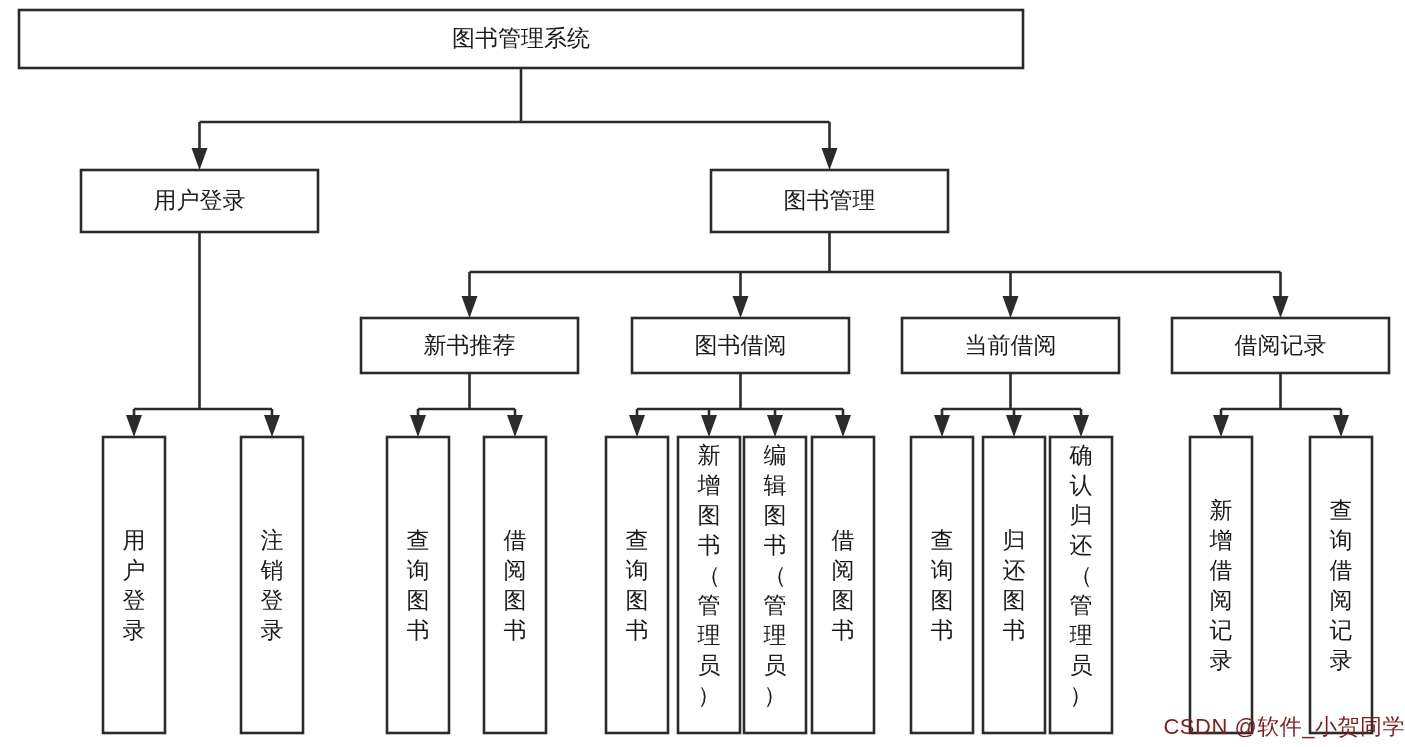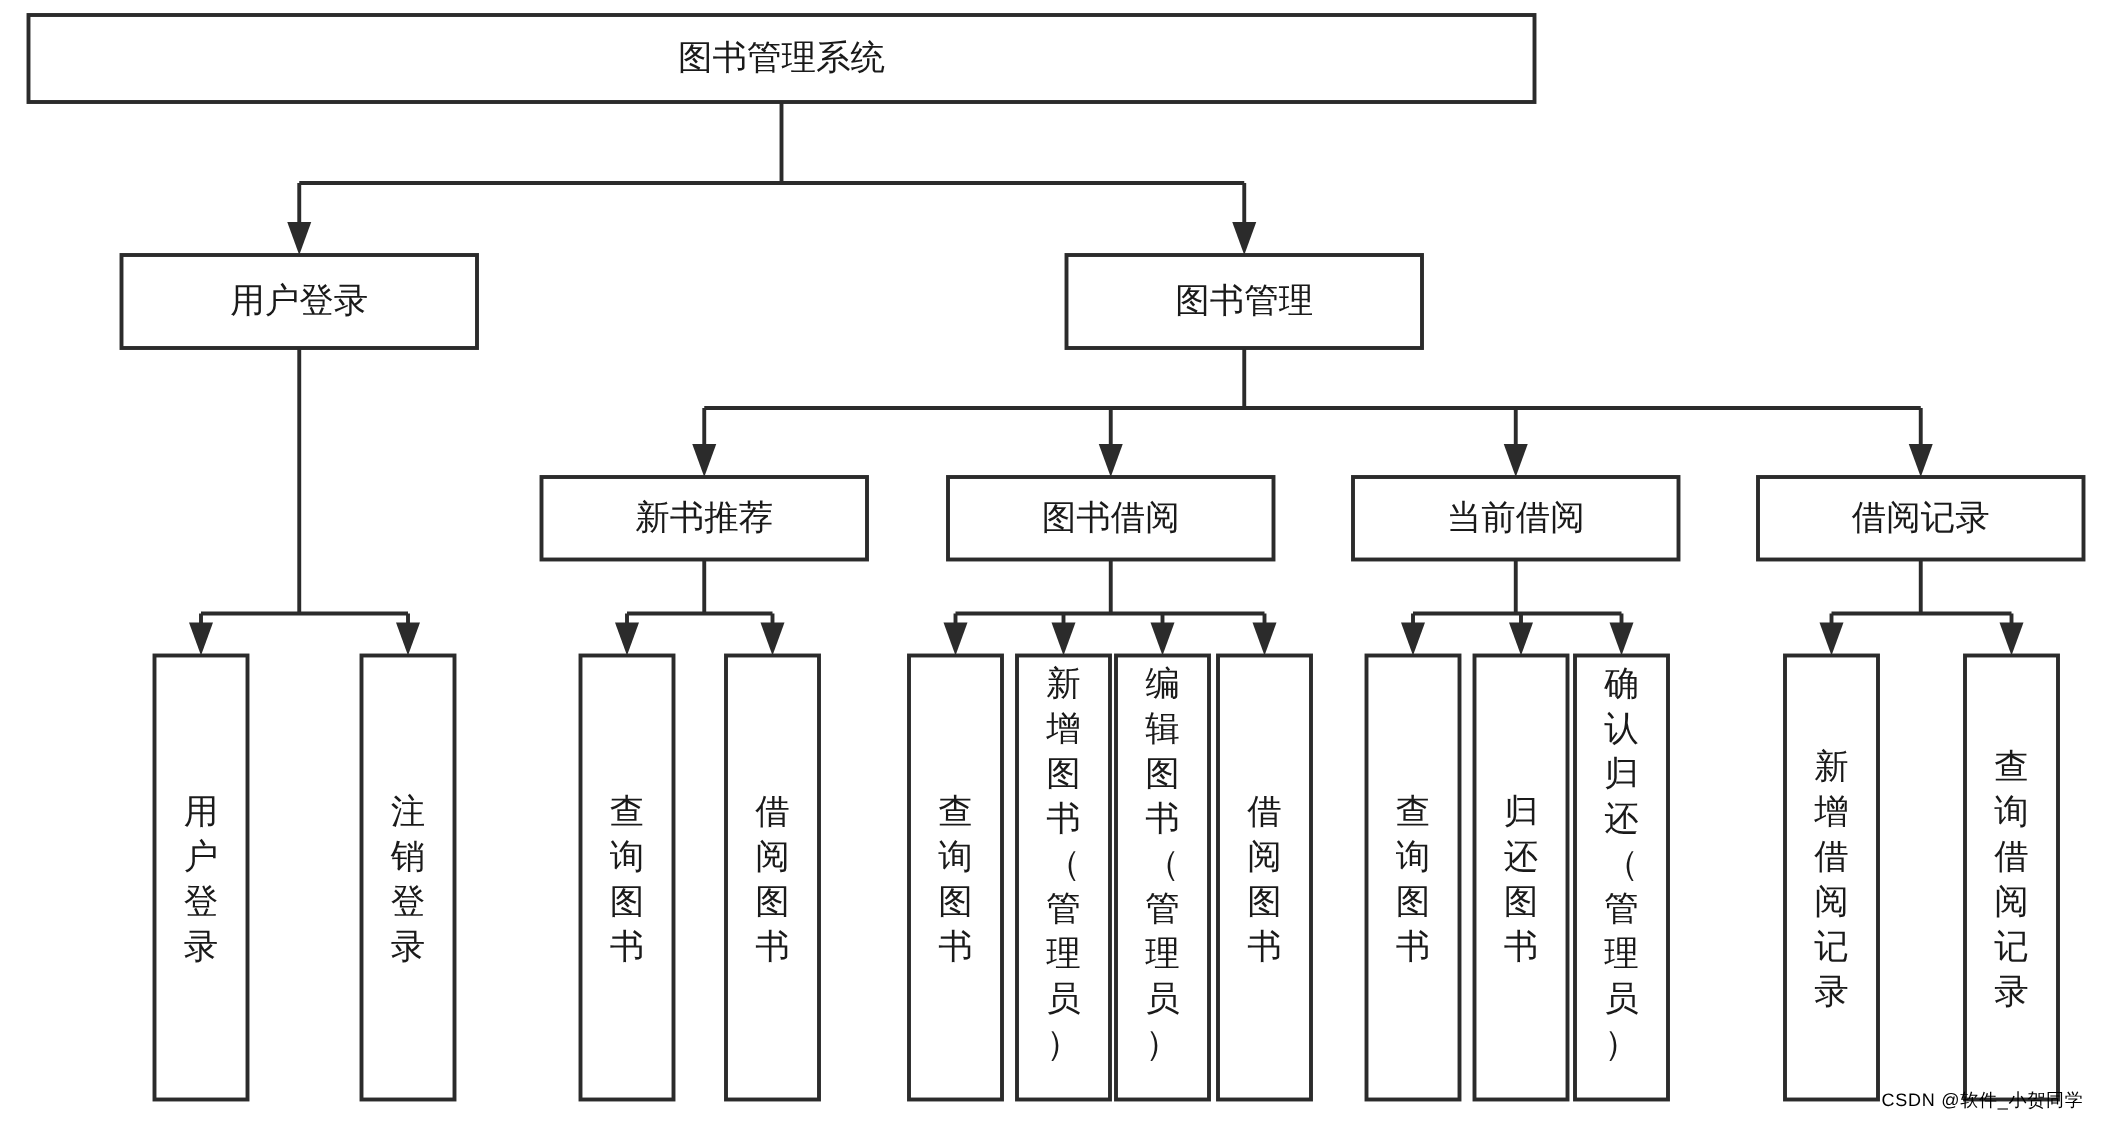--- a/index.html
+++ b/index.html
@@ -50,25 +50,25 @@
     stroke-width: 2.6;
     fill: none;
     stroke-linecap: butt;
   }
   .edge-arrow {
     fill: #2b2b2b;
     stroke: none;
   }
   .watermark {
     position: absolute;
-    right: 16px;
+    right: 0;
     bottom: 5px;
     font-family: "Liberation Sans", "DejaVu Sans", sans-serif;
-    font-size: 12px;
-    color: #000000;
+    font-size: 22px;
+    color: #7f1d1d;
     white-space: nowrap;
     letter-spacing: 0.5px;
     user-select: none;
   }
 </style>
 </head>
 <body>
 
 <div id="diagram-root">
 

